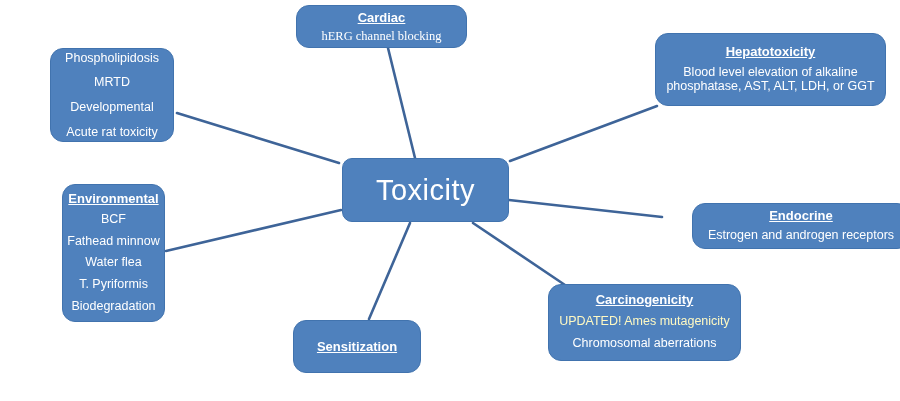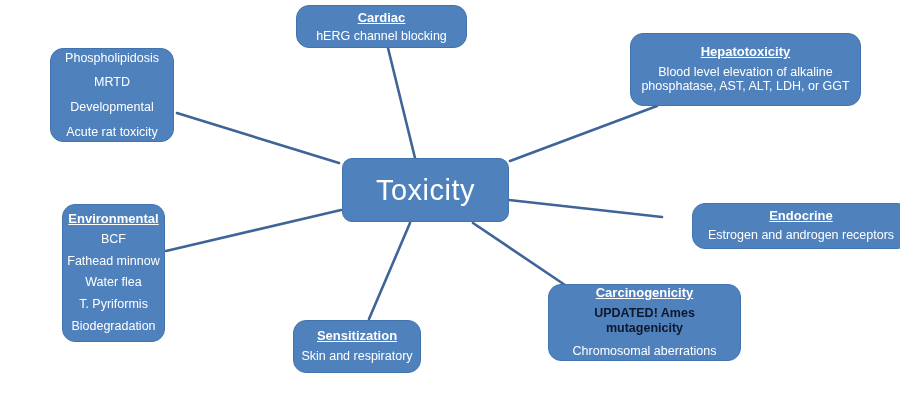--- a/index.html
+++ b/index.html
@@ -50,33 +50,33 @@
   .node-center {
     left: 342px; top: 158px; width: 167px; height: 64px;
     border-radius: 10px;
   }
   .center-label {
     font-size: 29px;
     color: #ffffff;
     letter-spacing: 0.5px;
   }
   .node-cardiac        { left: 296px; top: 5px;   width: 171px; height: 43px; padding: 2px 8px; }
-  .node-cardiac .node-line { margin: 1px 0; }
+  .node-cardiac .node-line { margin: 1px 0; font-family: Liberation Serif, serif; }
   .node-general        { left: 50px;  top: 48px;  width: 124px; height: 94px; }
   .node-general .node-line { margin: 5px 0; }
-  .node-hepatotoxicity { left: 630px; top: 33px;  width: 231px; height: 73px; }
-  .node-environmental  { left: 62px;  top: 204px; width: 103px; height: 138px; padding: 7px 4px; justify-content: center; }
+  .node-hepatotoxicity { left: 655px; top: 33px;  width: 231px; height: 73px; }
+  .node-environmental  { left: 62px;  top: 184px; width: 103px; height: 138px; padding: 7px 4px; justify-content: center; }
   .node-environmental .node-line { margin: 3.5px 0; }
   .node-endocrine      { left: 692px; top: 203px; width: 218px; height: 46px; }
   .node-carcinogenicity{ left: 548px; top: 284px; width: 193px; height: 77px; }
   .node-carcinogenicity .node-line { margin: 4px 0; }
   .node-sensitization  { left: 293px; top: 320px; width: 128px; height: 53px; }
   .highlight-line {
-    color: #0f172a;
-    font-weight: bold;
+    color: #fef9c3;
+    font-weight: normal;
   }
 </style>
 </head>
 <body>
 
 <div class="canvas">
 
   <svg class="connectors" viewBox="0 0 900 401">
     <line x1="388" y1="48" x2="415" y2="158"></line>
     <line x1="177" y1="113" x2="339" y2="163"></line>
@@ -123,16 +123,15 @@
   </div>
 
   <div class="node node-carcinogenicity">
     <div class="node-title">Carcinogenicity</div>
     <div class="node-line highlight-line">UPDATED! Ames mutagenicity</div>
     <div class="node-line">Chromosomal aberrations</div>
   </div>
 
   <div class="node node-sensitization">
     <div class="node-title">Sensitization</div>
-    <div class="node-line">Skin and respiratory</div>
   </div>
 
 </div>
 
 </body></html>

